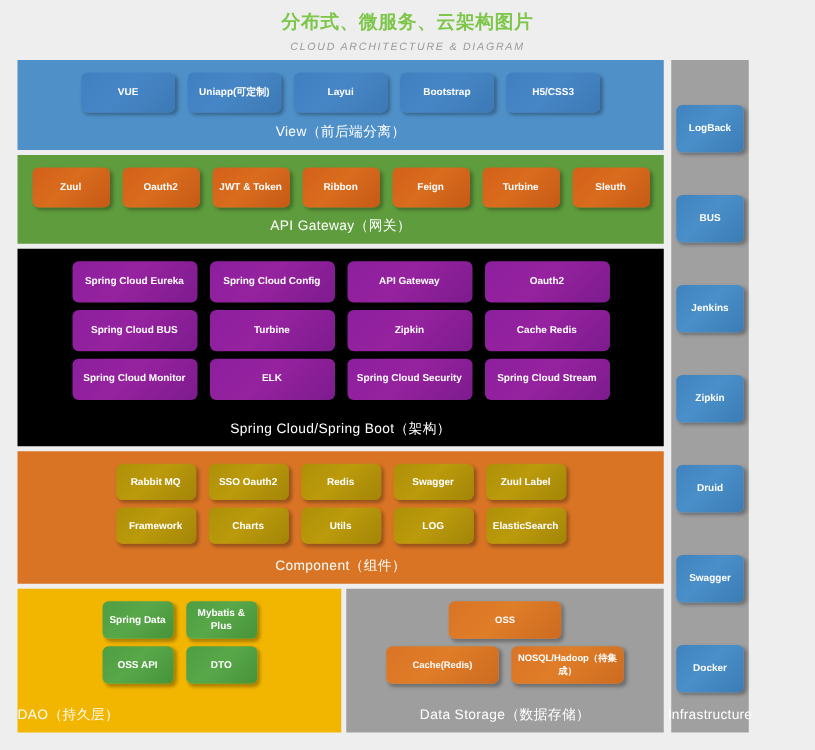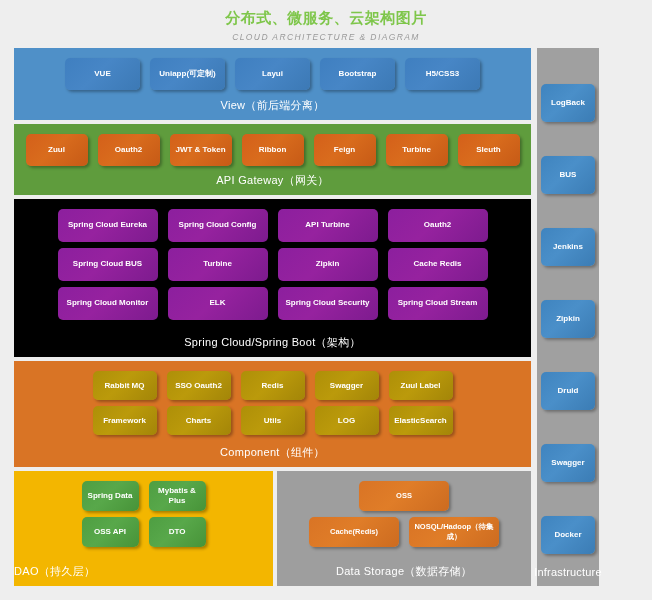--- a/index.html
+++ b/index.html
@@ -199,21 +199,21 @@
           <div class="chip chip-gw">Turbine</div>
           <div class="chip chip-gw">Sleuth</div>
         </div>
         <div class="layer-caption">API Gateway（网关）</div>
       </div>
 
       <div class="layer layer-spring">
         <div class="row-wrap">
           <div class="chip chip-spring">Spring Cloud Eureka</div>
           <div class="chip chip-spring">Spring Cloud Config</div>
-          <div class="chip chip-spring">API Turbine</div>
+          <div class="chip chip-spring">API Gateway</div>
           <div class="chip chip-spring">Oauth2</div>
         </div>
         <div class="row-wrap">
           <div class="chip chip-spring">Spring Cloud BUS</div>
           <div class="chip chip-spring">Turbine</div>
           <div class="chip chip-spring">Zipkin</div>
           <div class="chip chip-spring">Cache Redis</div>
         </div>
         <div class="row-wrap">
           <div class="chip chip-spring">Spring Cloud Monitor</div>

